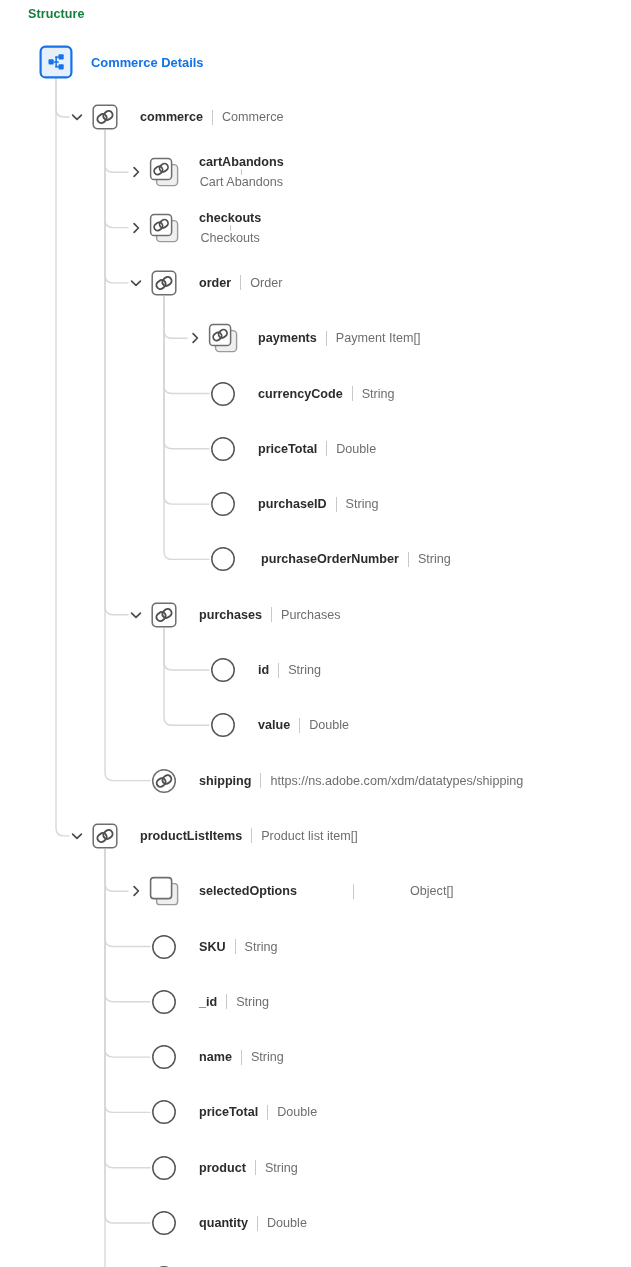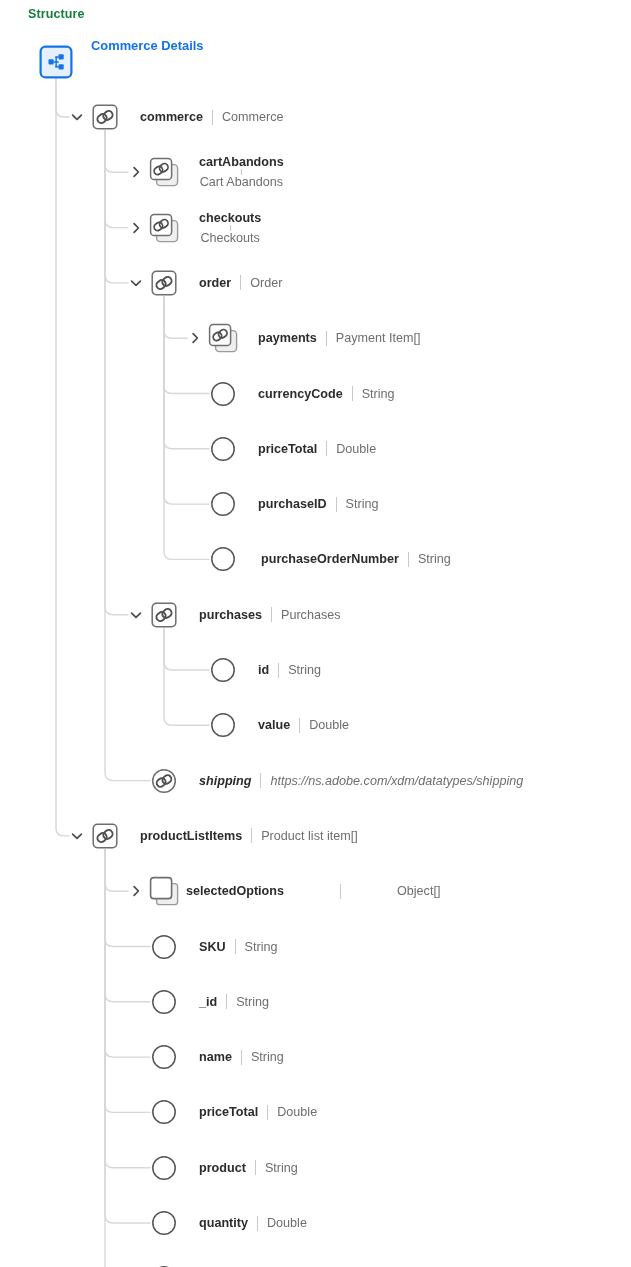--- a/index.html
+++ b/index.html
@@ -129,21 +129,21 @@
           <rect x="9.5" y="14.2" width="5.2" height="5.2" rx="1"></rect>
           <rect x="19.5" y="9.2" width="5.2" height="5.2" rx="1"></rect>
           <rect x="19.5" y="19.2" width="5.2" height="5.2" rx="1"></rect>
           <rect x="14.7" y="16.3" width="5" height="1.5"></rect>
           <rect x="16.4" y="11.4" width="1.5" height="11"></rect>
           <rect x="16.4" y="11.4" width="3.4" height="1.5"></rect>
           <rect x="16.4" y="21" width="3.4" height="1.5"></rect>
         </g>
       </svg>
     </span>
-    <div class="labels" id="root-row" style="left: 91px; top: 28px;">
+    <div class="labels" id="root-row" style="left: 91px; top: 45px;">
       <span class="root-title">Commerce Details</span>
     </div>
     <span class="chev" style="left: 70px; top: 110px;">
       <svg width="14" height="14" viewBox="0 0 14 14">
         <path d="M2.6 5.1 L7 9.4 L11.4 5.1" fill="none" stroke="#4b4b4b" stroke-width="1.7" stroke-linecap="round" stroke-linejoin="round"></path>
       </svg>
     </span>
     <span class="ico" style="left: 88px; top: 100px; width: 34px; height: 34px;">
       <svg width="34" height="34" viewBox="0 0 34 34">
         <rect x="5.2" y="5.2" width="23.6" height="23.6" rx="4.2" fill="#ffffff" stroke="#6e6e6e" stroke-width="1.5"></rect>
@@ -318,21 +318,21 @@
     </div>
     <span class="ico" style="left: 147px; top: 763.6px; width: 34px; height: 34px;">
       <svg width="34" height="34" viewBox="0 0 34 34">
         <circle cx="17" cy="17" r="11.3" fill="#ffffff" stroke="#6e6e6e" stroke-width="1.5"></circle>
         <g transform="translate(17,17) scale(1.5)">
           <rect x="-5.2" y="-2.9" width="6.2" height="5" rx="2.5" fill="none" stroke="#4f4f4f" stroke-width="1.25" transform="rotate(-38)"></rect>
           <rect x="-1" y="-2.1" width="6.2" height="5" rx="2.5" fill="none" stroke="#4f4f4f" stroke-width="1.25" transform="rotate(-38)"></rect>
         </g>
       </svg>
     </span>
-    <div class="labels" style="left: 199px; top: 763.6px; font-style: italic;">
+    <div class="labels" style="left: 199px; top: 763.6px;">
       <span class="nm">shipping</span>
       <span class="sep"></span>
       <span class="ty">https://ns.adobe.com/xdm/datatypes/shipping</span>
     </div>
     <span class="chev" style="left: 70px; top: 828.9px;">
       <svg width="14" height="14" viewBox="0 0 14 14">
         <path d="M2.6 5.1 L7 9.4 L11.4 5.1" fill="none" stroke="#4b4b4b" stroke-width="1.7" stroke-linecap="round" stroke-linejoin="round"></path>
       </svg>
     </span>
     <span class="ico" style="left: 88px; top: 818.9px; width: 34px; height: 34px;">
@@ -353,21 +353,21 @@
       <svg width="14" height="14" viewBox="0 0 14 14">
         <path d="M5.1 2.6 L9.4 7 L5.1 11.4" fill="none" stroke="#4b4b4b" stroke-width="1.7" stroke-linecap="round" stroke-linejoin="round"></path>
       </svg>
     </span>
     <span class="ico" style="left: 147px; top: 874.2px; width: 34px; height: 34px;">
       <svg width="34" height="34" viewBox="0 0 34 34">
         <rect x="9.6" y="9.6" width="21" height="21" rx="3.2" fill="#efefef" stroke="#9a9a9a" stroke-width="1.4"></rect>
         <rect x="3.6" y="3.6" width="21" height="21" rx="3.2" fill="#ffffff" stroke="#6e6e6e" stroke-width="1.6"></rect>
       </svg>
     </span>
-    <div class="labels" style="left: 186px; top: 874.2px; gap: 47px;">
+    <div class="labels" style="left: 199px; top: 874.2px; gap: 47px;">
       <span class="nm">selectedOptions</span>
       <span class="sep"></span>
       <span class="ty">Object[]</span>
     </div>
     <span class="ico" style="left: 147px; top: 929.5px; width: 34px; height: 34px;">
       <svg width="34" height="34" viewBox="0 0 34 34">
         <circle cx="17" cy="17" r="11.2" fill="#ffffff" stroke="#555555" stroke-width="1.5"></circle>
       </svg>
     </span>
     <div class="labels" style="left: 199px; top: 929.5px;">

